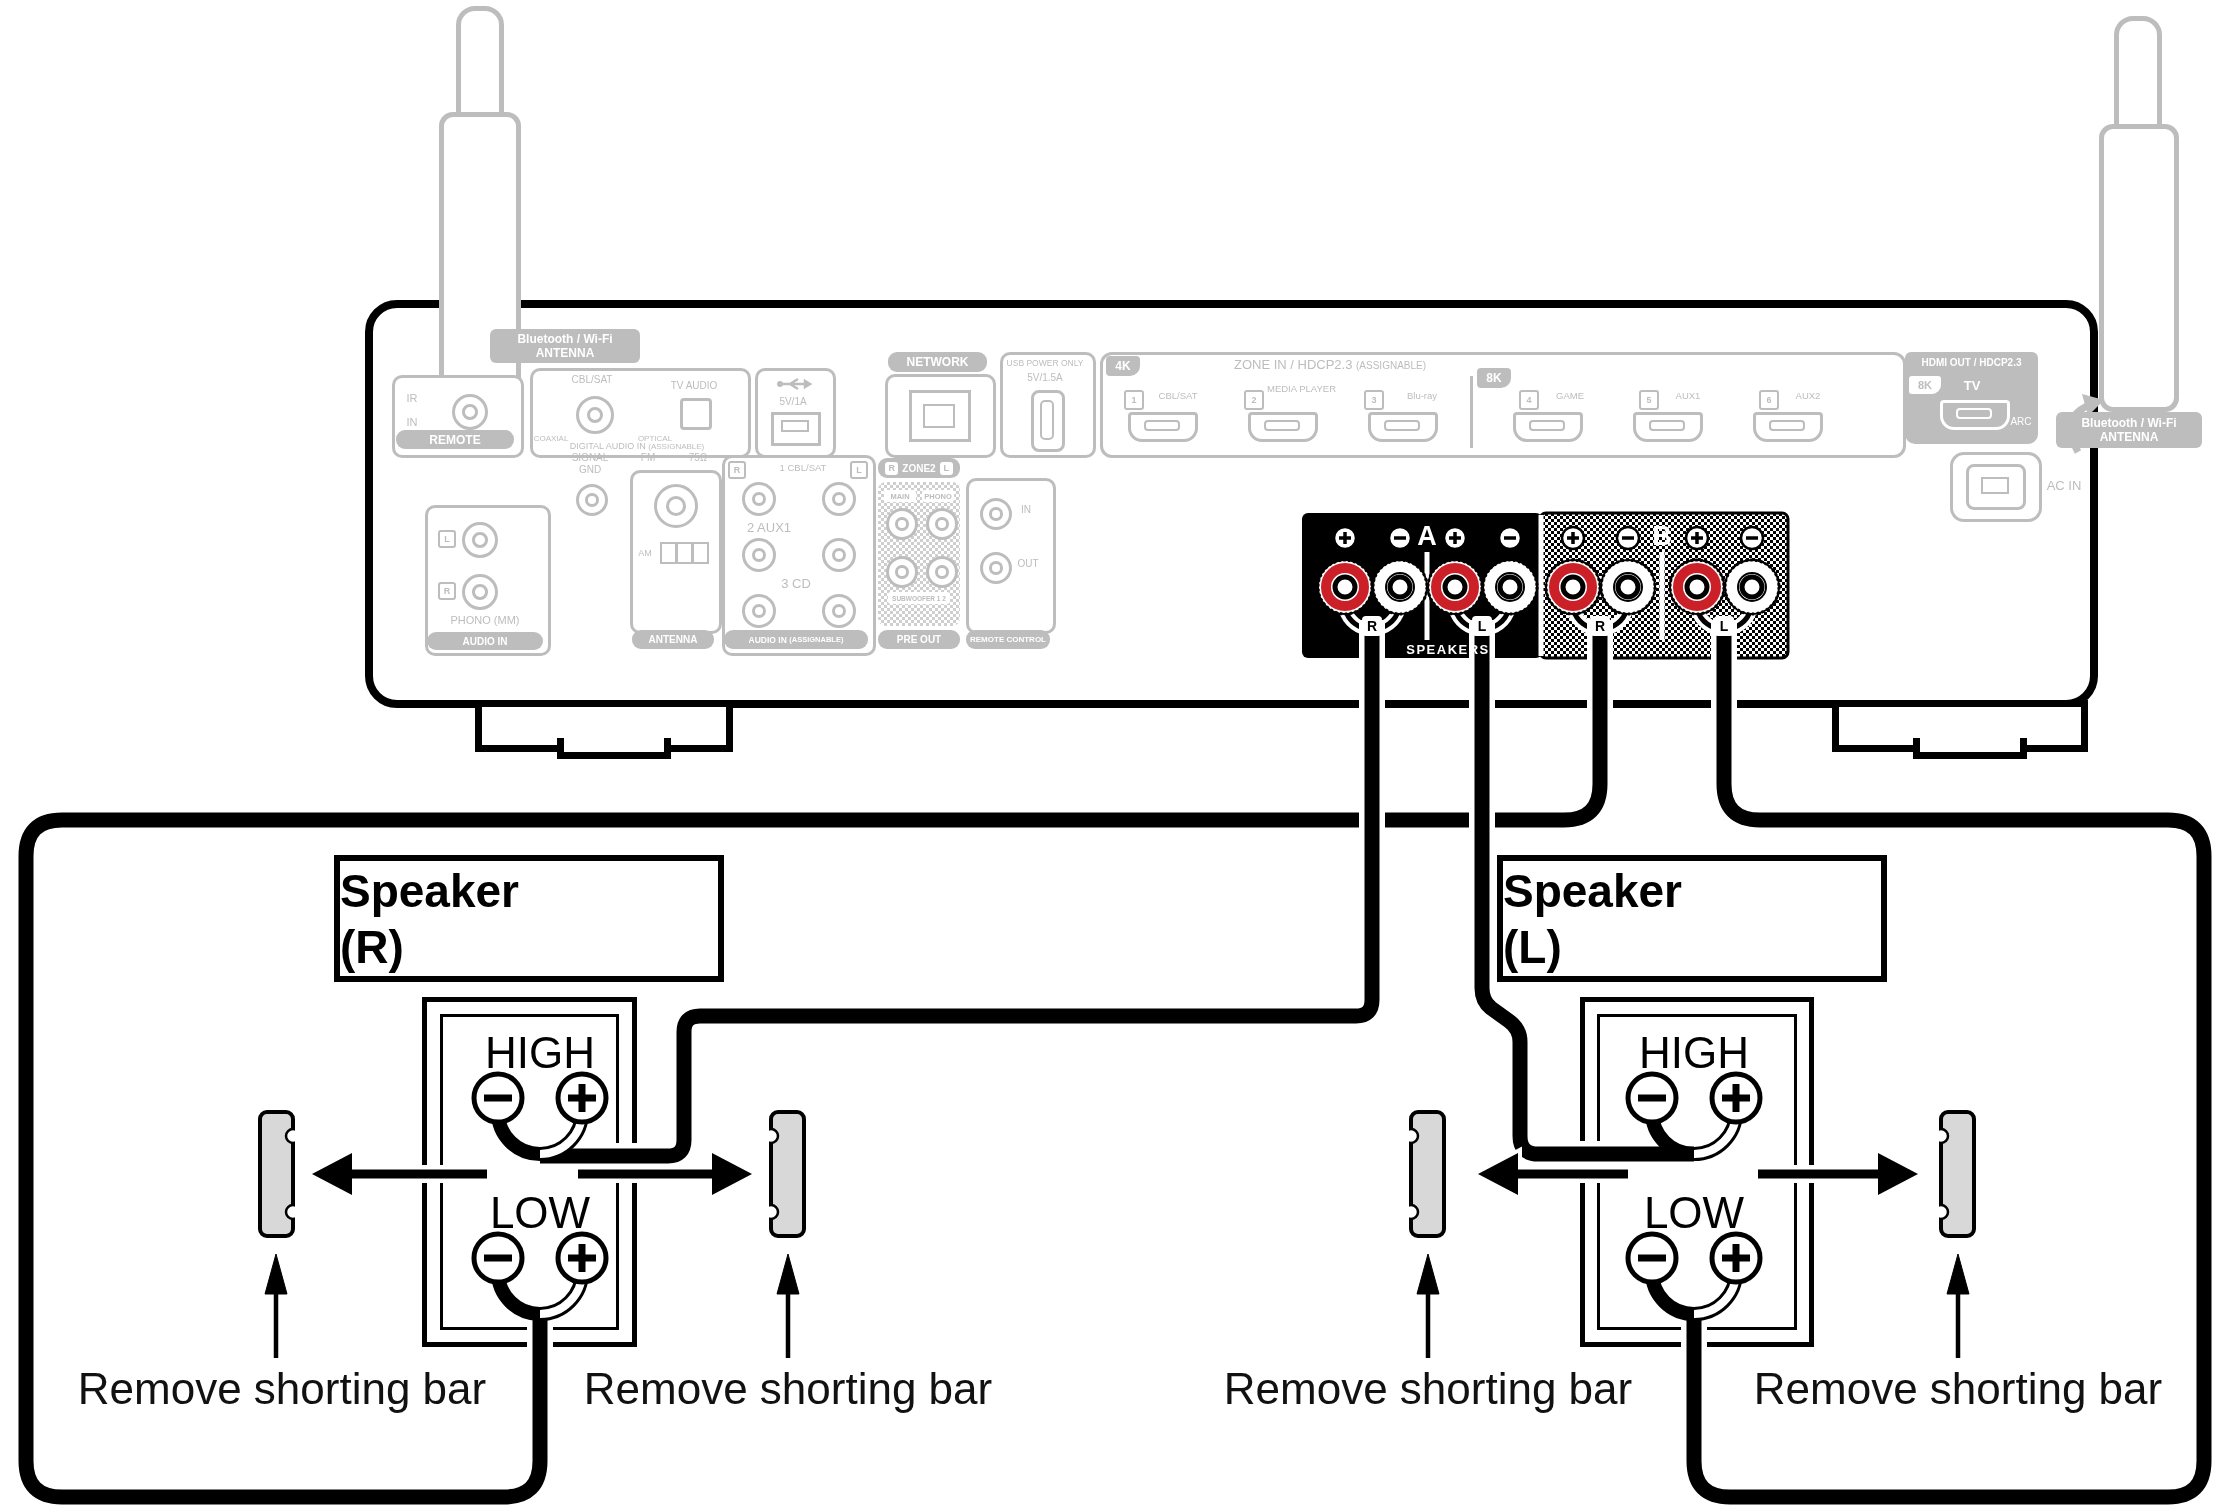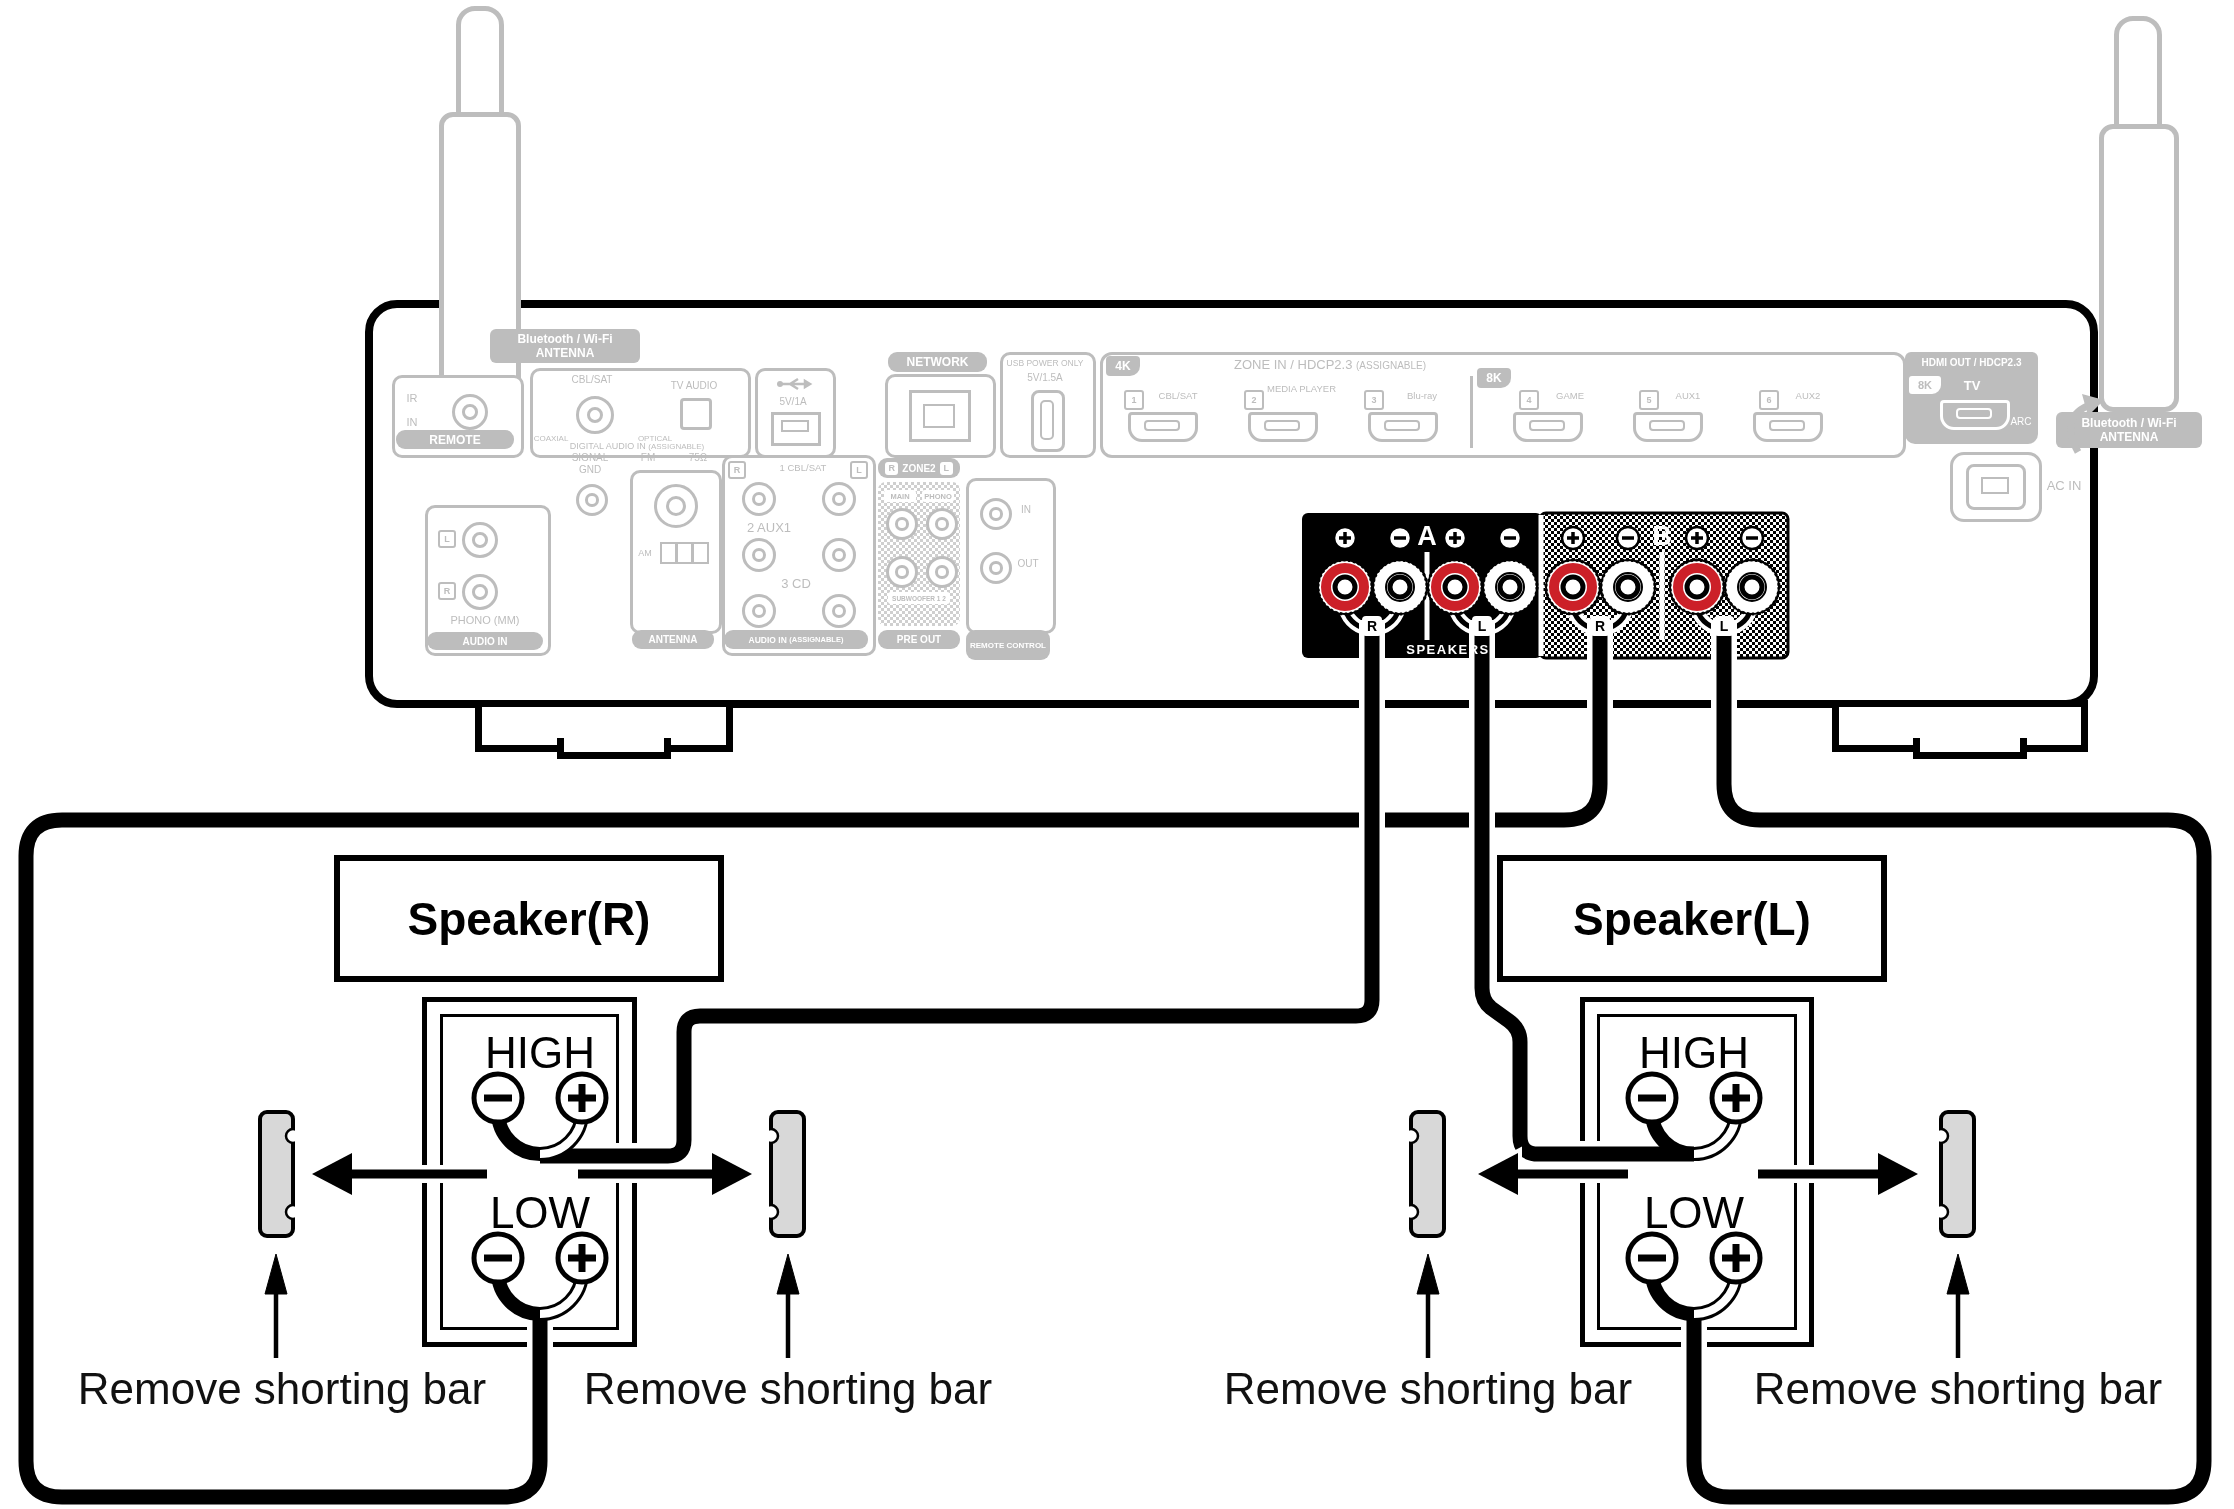--- a/index.html
+++ b/index.html
@@ -17,22 +17,22 @@
   .gbar{position:absolute;background:#bdbdbd;color:#fff;border-radius:9px;display:flex;align-items:center;
         justify-content:center;font-weight:bold;z-index:2;white-space:nowrap}
   .rca{position:absolute;border:3px solid #bdbdbd;border-radius:50%;background:#fff;z-index:2}
   .rca::after{content:"";position:absolute;inset:24%;border:3px solid #bdbdbd;border-radius:50%}
   .badge{position:absolute;border:2px solid #bdbdbd;color:#bdbdbd;font-size:9px;font-weight:bold;
          display:flex;align-items:center;justify-content:center;background:#fff;border-radius:3px;z-index:2}
   .wbadge{position:absolute;background:#fff;color:#bdbdbd;font-size:9px;font-weight:bold;display:flex;
           align-items:center;justify-content:center;border-radius:3px;z-index:2}
   .frect{position:absolute;border:3px solid #bdbdbd;background:#fff;z-index:2}
   
-  .slabel{position:absolute;border:6px solid #000;background:#fff;display:flex;
-          align-items:center;justify-content:center;font-weight:bold;font-size:46px;line-height:56px;z-index:2}
+  .slabel{position:absolute;border:6px solid #000;background:#fff;display:flex;flex-direction:column;
+          align-items:flex-start;justify-content:center;font-weight:bold;font-size:46px;line-height:56px;z-index:2}
   .sbox-outer{position:absolute;border:5px solid #000;background:#fff;z-index:2}
   .sbox-inner{position:absolute;border:3px solid #000;z-index:2}
   .hl{position:absolute;transform:translateX(-50%);font-size:44px;color:#000;z-index:2;white-space:nowrap}
   .rm{position:absolute;transform:translateX(-50%);font-size:44px;color:#111;z-index:2;white-space:nowrap}
   #wire-svg{position:absolute;left:0;top:0;z-index:5}
 </style>
 </head>
 <body>
 
 <div id="stage">
@@ -207,21 +207,21 @@
   <div class="wbadge" style="left:888px;top:592px;width:62px;height:12px;font-size:6.5px">SUBWOOFER 1 2</div>
   <div class="gbar" style="left:878px;top:630px;width:82px;height:19px;font-size:10px">
       <span>PRE OUT</span>
     </div>
 
   <div class="fbox" style="left:966px;top:478px;width:84px;height:150px"></div>
   <div class="rca" style="left:980px;top:498px;width:26px;height:26px"></div>
   <div class="t" style="left:1026px;top:504px;font-size:10px">IN</div>
   <div class="rca" style="left:980px;top:552px;width:26px;height:26px"></div>
   <div class="t" style="left:1028px;top:558px;font-size:10px">OUT</div>
-  <div class="gbar" style="left:966px;top:630px;width:84px;height:30px;font-size:8px">
+  <div class="gbar" style="left:966px;top:630px;width:84px;height:19px;font-size:8px">
       <span>REMOTE CONTROL</span>
     </div>
 
   <div class="fbox" style="left:425px;top:505px;width:120px;height:145px"></div>
   <div class="badge" style="left:438px;top:530px;width:14px;height:14px">L</div>
   <div class="rca" style="left:462px;top:522px;width:30px;height:30px"></div>
   <div class="badge" style="left:438px;top:582px;width:14px;height:14px">R</div>
   <div class="rca" style="left:462px;top:574px;width:30px;height:30px"></div>
   <div class="t" style="left:485px;top:614px;font-size:11px">PHONO (MM)</div>
   <div class="gbar" style="left:427px;top:632px;width:116px;height:18px;font-size:10px">

